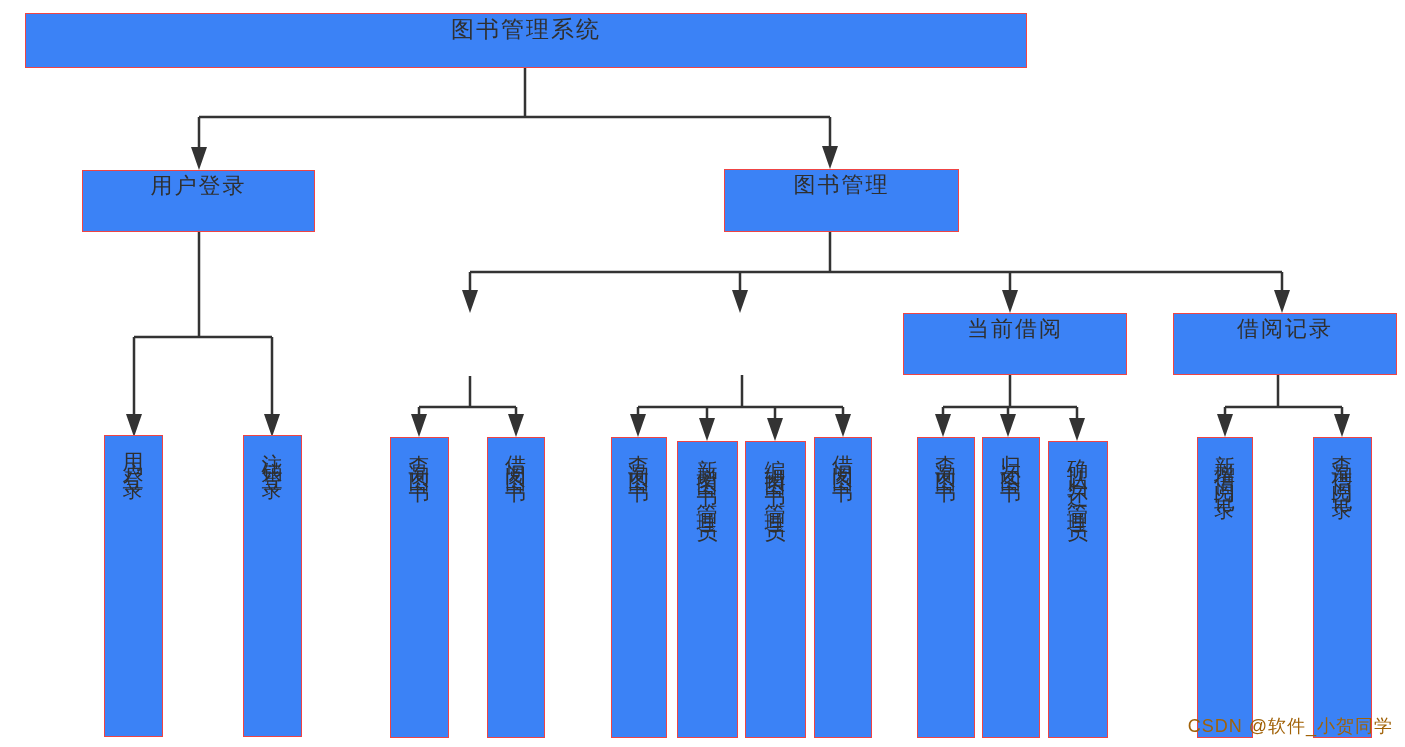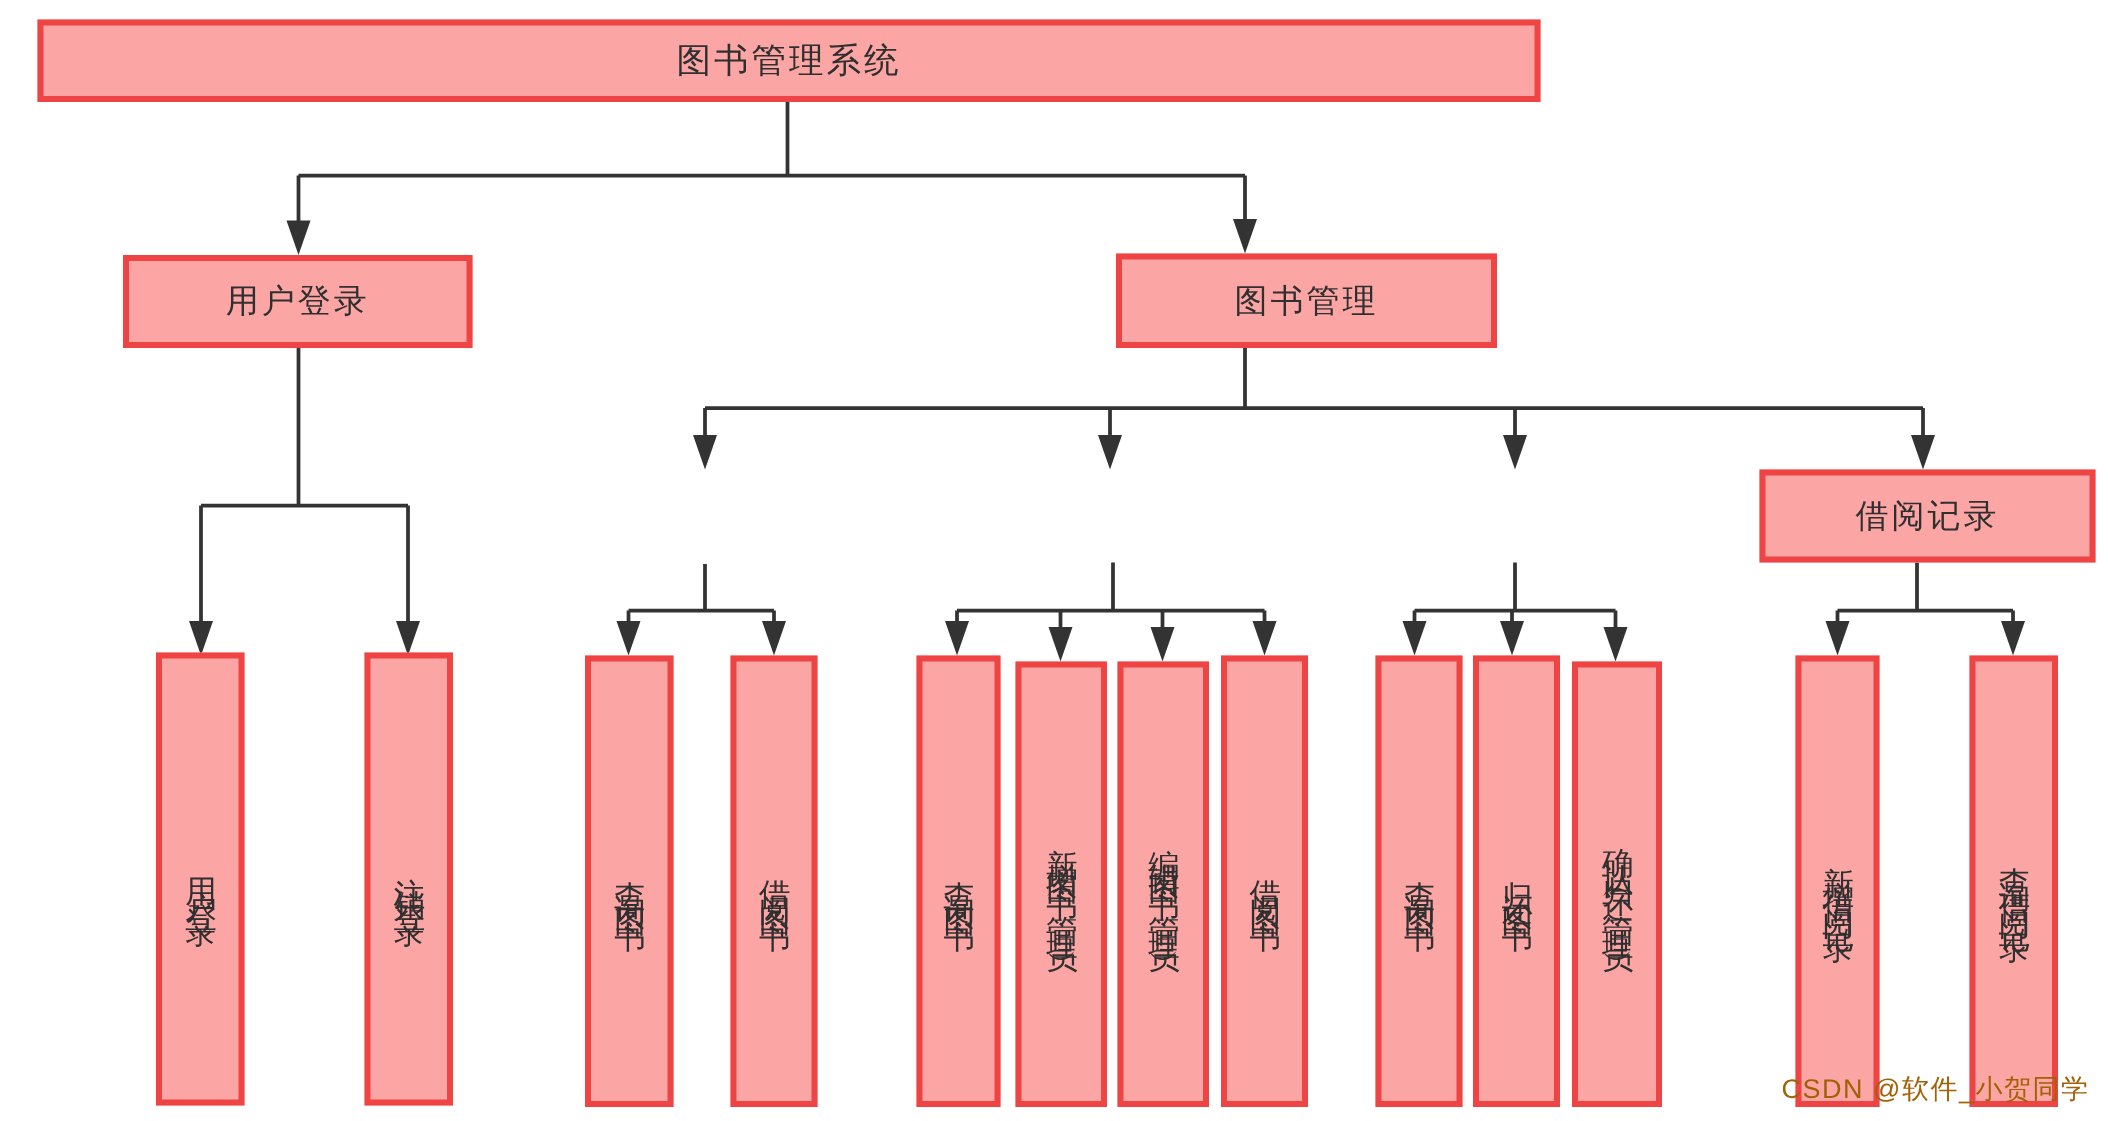--- a/index.html
+++ b/index.html
@@ -9,24 +9,23 @@
     height: 747px;
     background: #ffffff;
     overflow: hidden;
     font-family: "Liberation Sans", "DejaVu Sans", sans-serif;
     color: #2f2f2f;
   }
   .wires { position: absolute; left: 0; top: 0; width: 1405px; height: 747px; }
   .box {
     position: absolute;
     box-sizing: border-box;
-    border: 4px solid #ef4444;
-    background: #fca5a5;
+    border: 1px solid #ef4444;
+    background: #3b82f6;
     display: flex;
-    align-items: center;
     justify-content: center;
   }
   .hbox span {
     font-size: 22px;
     letter-spacing: 2px;
     white-space: nowrap;
     color: #2f2f2f;
   }
   .rootbox span { font-size: 23px; }
   .vbox span {
@@ -83,24 +82,27 @@
     </g>
   </svg>
 
   <div class="box hbox rootbox" style="left:25px;top:13px;width:1002px;height:55px">
     <span>图书管理系统</span>
   </div>
 
   <div class="box hbox" style="left:82px;top:170px;width:233px;height:62px">
     <span>用户登录</span>
   </div>
-  <div class="box hbox" style="left:744px;top:169px;width:254px;height:63px">
+  <div class="box hbox" style="left:724px;top:169px;width:235px;height:63px">
     <span>图书管理</span>
   </div>
 
+  <div class="box hbox" style="left:903px;top:313px;width:224px;height:62px">
+    <span>当前借阅</span>
+  </div>
   <div class="box hbox" style="left:1173px;top:313px;width:224px;height:62px">
     <span>借阅记录</span>
   </div>
 
   <div class="box vbox" style="left:104px;top:435px;width:59px;height:302px">
     <span>用户登录</span>
   </div>
   <div class="box vbox" style="left:243px;top:435px;width:59px;height:302px">
     <span>注销登录</span>
   </div>

